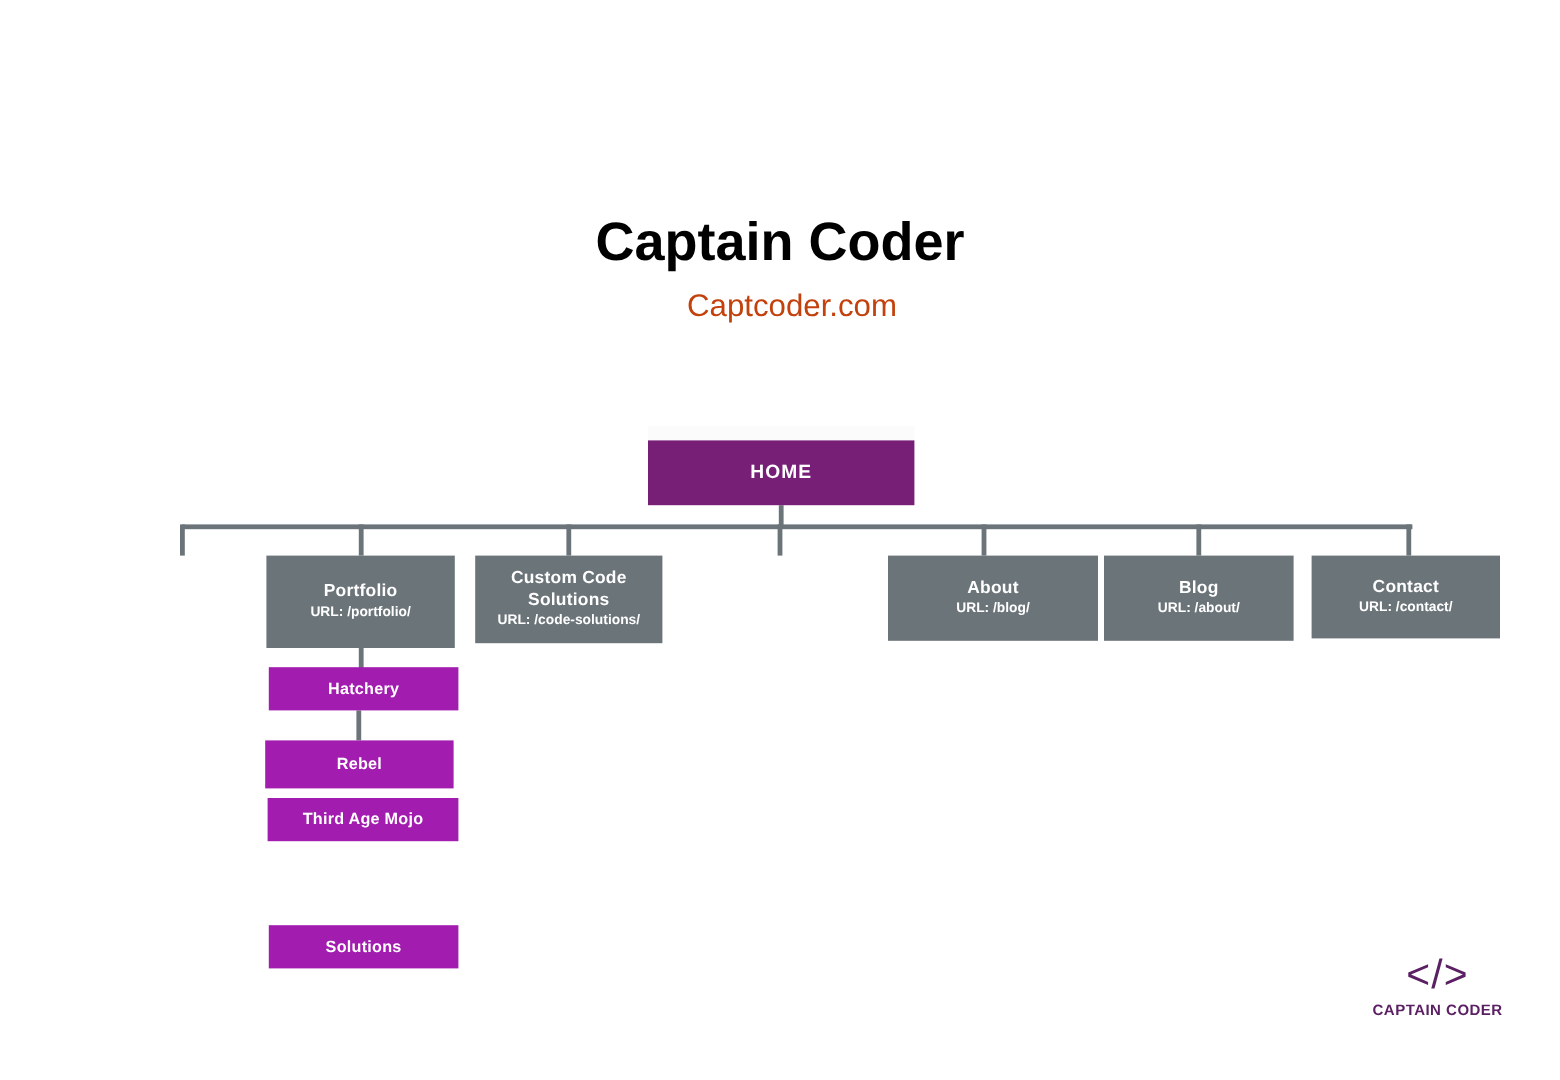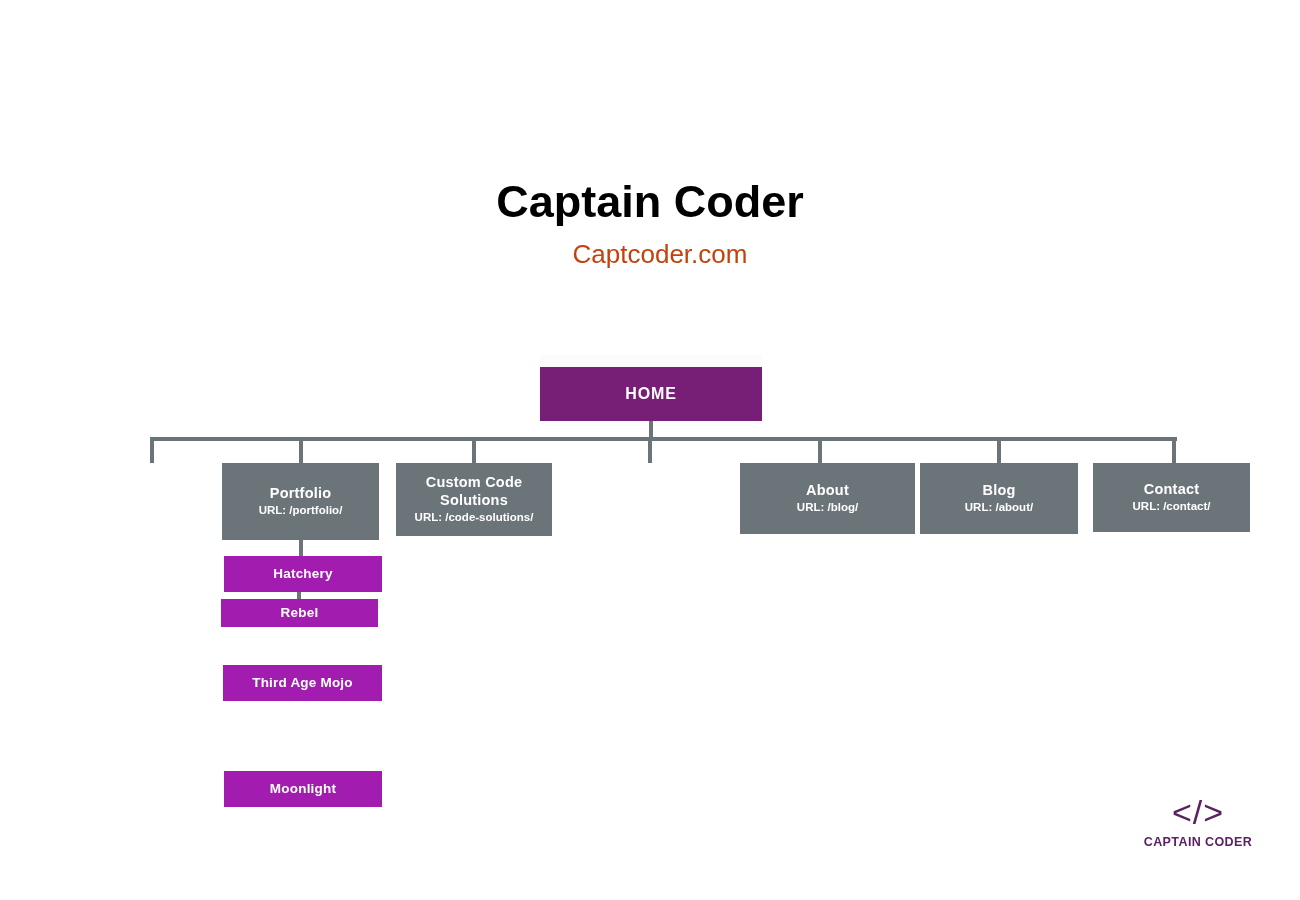--- a/index.html
+++ b/index.html
@@ -187,31 +187,31 @@
   </div>
 
   <div class="line v" style="left:299px; top:540px; height:17px;"></div>
 
   <div class="node sub" style="left:224px; top:556px; width:158px; height:36px;">
     <div class="node-title">Hatchery</div>
   </div>
 
   <div class="line v" style="left:297px; top:592px; height:25px;"></div>
 
-  <div class="node sub" style="left:221px; top:599px; width:157px; height:28px;">
+  <div class="node sub" style="left:221px; top:617px; width:157px; height:40px;">
     <div class="node-title">Rebel</div>
   </div>
 
   <div class="node sub" style="left:223px; top:665px; width:159px; height:36px;">
     <div class="node-title">Third Age Mojo</div>
   </div>
 
 
   <div class="node sub" style="left:224px; top:771px; width:158px; height:36px;">
-    <div class="node-title">Moonlight</div>
+    <div class="node-title">Solutions</div>
   </div>
 
 </div>
 
 <div id="logo">
   <div id="logo-mark">&lt;/&gt;</div>
   <div id="logo-text">CAPTAIN CODER</div>
 </div>
 
 </body></html>

